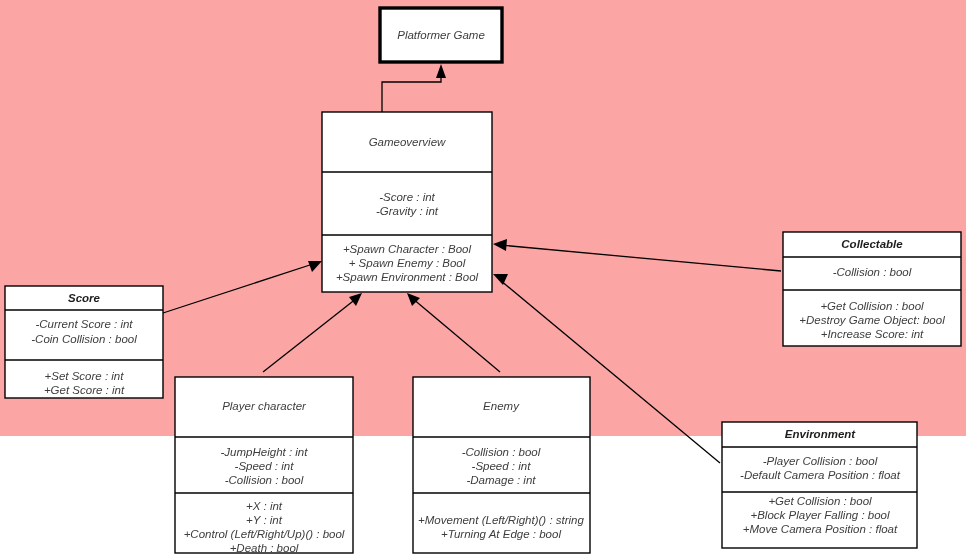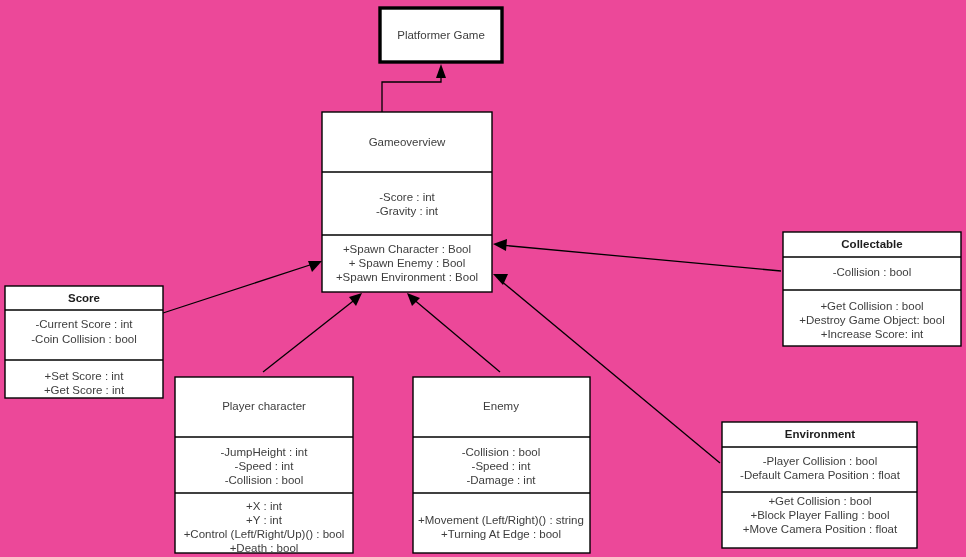--- a/index.html
+++ b/index.html
@@ -9,22 +9,23 @@
   }
   body {
     width: 966px;
     height: 557px;
     overflow: hidden;
     font-family: "Liberation Sans", sans-serif;
   }
   #diagram-root {
     position: relative;
     width: 966px;
-    height: 557px;
-    background: #ec4899;
+    height: 436px;
+    background: #fca5a5;
+    font-style: italic;
   }
   svg.uml {
     display: block;
     width: 966px;
     height: 557px;
   }
   .cls-box {
     fill: #ffffff;
     stroke: #000000;
     stroke-width: 1.4;

